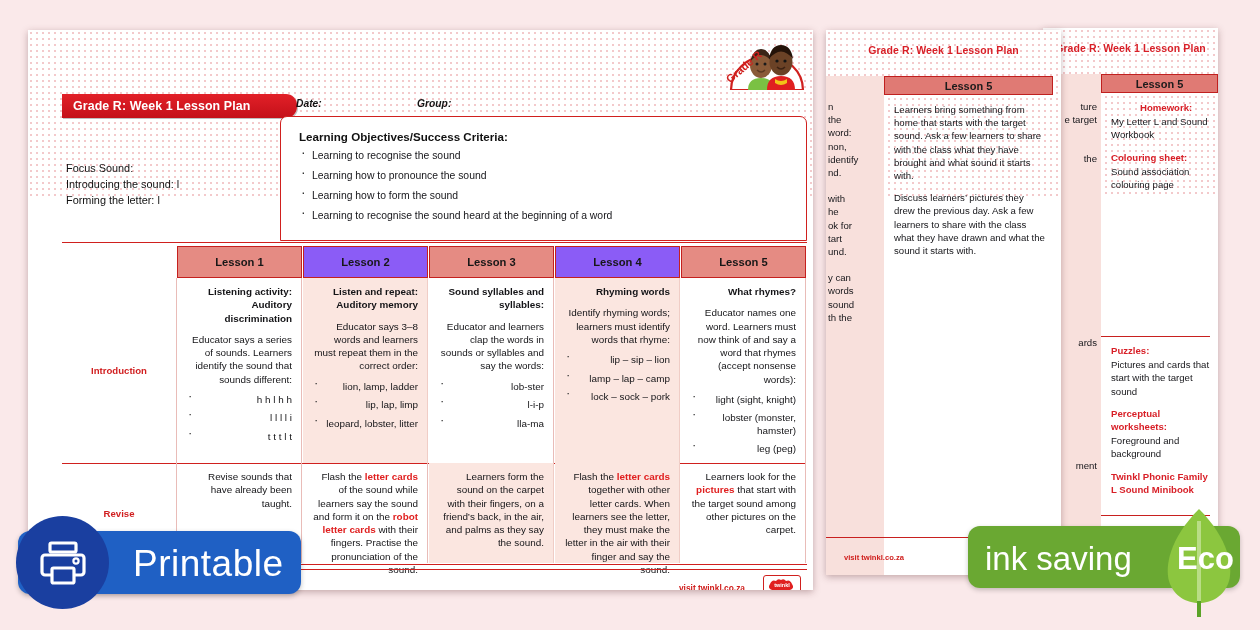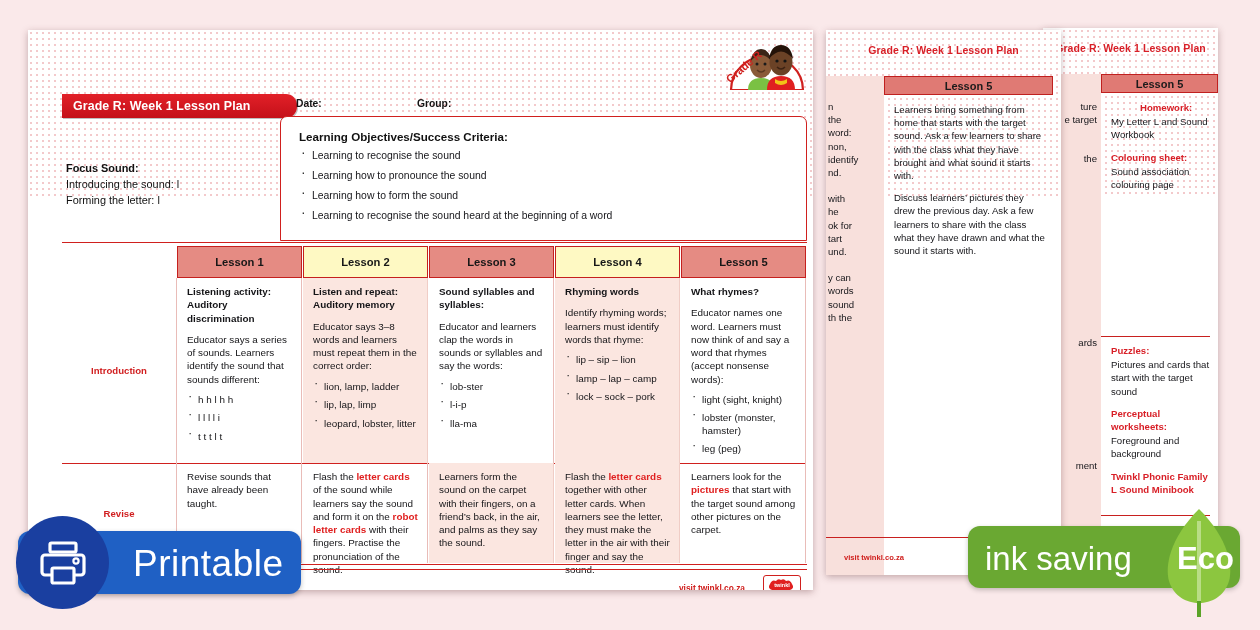--- a/index.html
+++ b/index.html
@@ -60,21 +60,21 @@
     box-shadow:1px 1px 0 rgba(0,0,0,.25);
   }
   .titlebar span{
     color:#fff;font-weight:bold;font-size:12.4px;margin-left:11px;
     letter-spacing:.1px;
   }
   .datebar{
     position:absolute;left:268px;top:66px;right:12px;height:20px;
     font-size:10.3px;color:#141414;font-weight:bold;
   }
-  .datebar .lbl{position:absolute;top:2px;}
+  .datebar .lbl{position:absolute;top:2px;font-style:italic;}
   .lbl-date{left:0px;}
   .lbl-group{left:121px;}
 
   .gradebadge{
     position:absolute;right:2px;top:4px;width:88px;height:56px;
   }
 
   
   .objbox{
     position:absolute;left:252px;top:86px;right:6px;height:125px;
@@ -109,35 +109,36 @@
     position:absolute;left:34px;top:216px;right:6px;height:306px;
   }
   .thead{display:flex;height:32px;padding-left:115px;}
   .th{
     flex:1;margin-right:1px;border:1.5px solid #c5201e;
     font-size:11.2px;font-weight:bold;color:#171717;
     display:flex;align-items:center;justify-content:center;
     box-sizing:border-box;
   }
   .th.dark{background:#e58b83;}
-  .th.light{background:#fef9c3;}
+  .th.light{background:#8b5cf6;}
 
   .trow{display:flex;position:relative;}
   .trow.r1{height:185px;}
   .trow.r2{height:100px;}
   .rowlabel{
     width:115px;display:flex;align-items:center;justify-content:center;
     color:#d11f20;font-weight:bold;font-size:9.6px;
     border-right:1px solid #e9bcb8;box-sizing:border-box;
   }
   .cell{
     flex:1;margin-right:1px;box-sizing:border-box;
     padding:7px 9px 4px 10px;
     font-size:9.9px;line-height:13.3px;color:#141417;
     border-right:1px solid #e9bcb8;
+    text-align:right;
   }
   .cell.tint{background:#fbe6e0;border-right:1px solid #f0cdc6;}
   .cell p{margin:0 0 8px 0;}
   .cell p.last{margin-bottom:0;}
   .cell b{font-weight:bold;}
   .hl{color:#e02020;font-weight:bold;}
   .cell ul{margin:0;padding:0;}
   .cell li{
     list-style:none;position:relative;padding-left:11px;margin:0 0 6px 0;
     line-height:12.4px;
@@ -328,21 +329,21 @@
       <h3>Learning Objectives/Success Criteria:</h3>
       <ul>
         <li>Learning to recognise the sound</li>
         <li>Learning how to pronounce the sound</li>
         <li>Learning how to form the sound</li>
         <li>Learning to recognise the sound heard at the beginning of a word</li>
       </ul>
     </div>
 
     <div class="focus">
-      <div style="font-weight:bold;">Focus Sound:</div>
+      <div style="font-weight:normal;">Focus Sound:</div>
       <div>Introducing the sound: l</div>
       <div>Forming the letter: l</div>
     </div>
 
     <div class="hdr-underline"></div>
 
     <div class="tbl">
       <div class="thead">
         <div class="th dark">Lesson 1</div>
         <div class="th light">Lesson 2</div>

